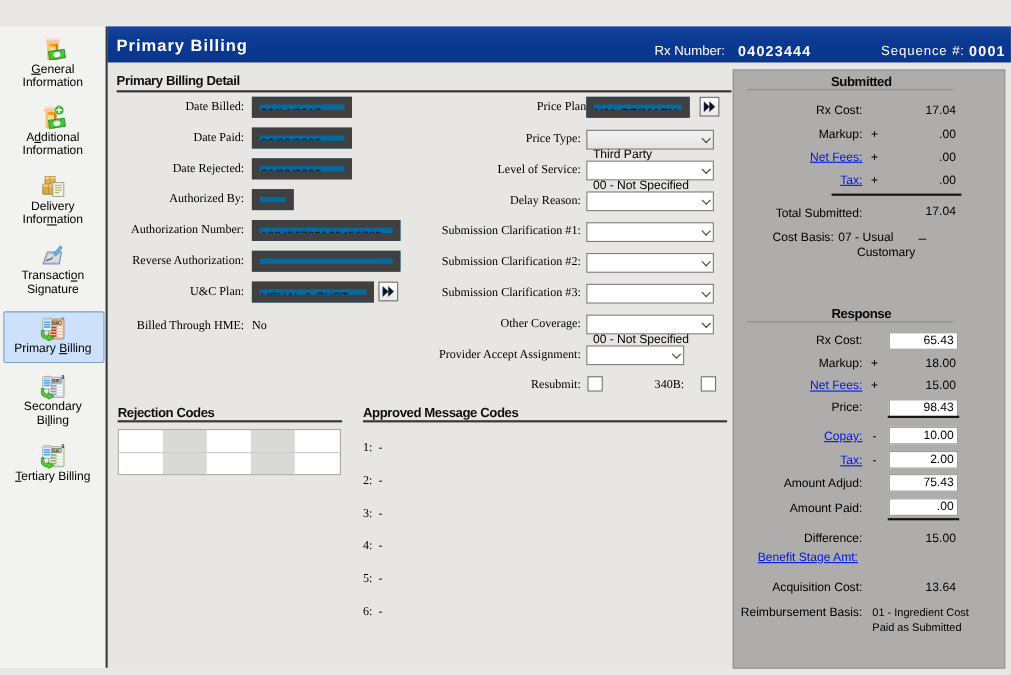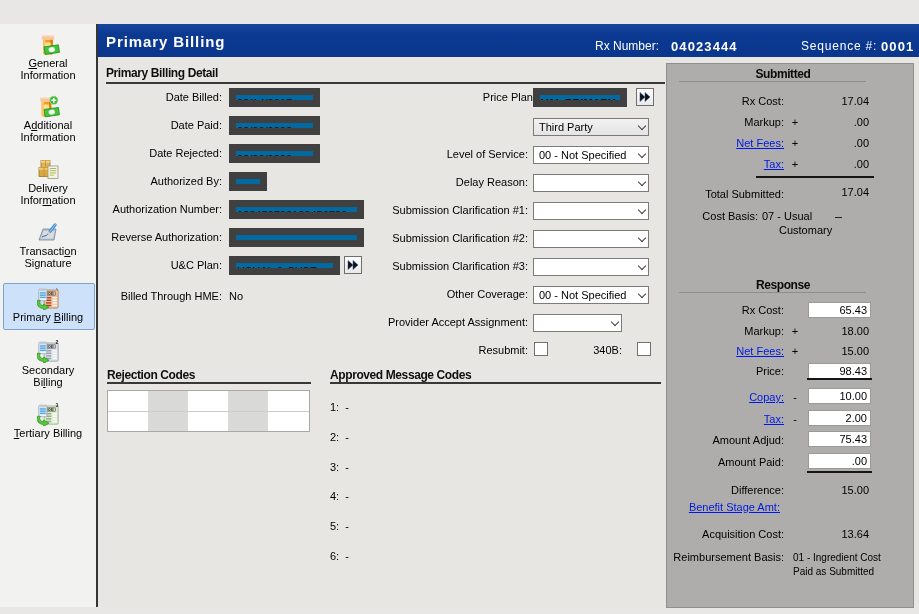--- a/index.html
+++ b/index.html
@@ -29,26 +29,26 @@
 
 
 #bluebar { position:absolute; left:98px; top:24px; width:821px; height:33px;
   background:linear-gradient(#15469e,#0c3a92 30%,#0a368c); }
 #bb-title { position:absolute; left:8px; top:9px; font-size:15px; font-weight:bold; letter-spacing:0.9px; color:#fff; }
 .bb-lbl { position:absolute; top:15px; font-size:12px; color:#fff; }
 .bb-val { position:absolute; top:14.5px; font-size:13px; font-weight:bold; letter-spacing:1.1px; color:#fff; }
 #content { position:absolute; left:98px; top:57px; width:821px; height:550px; background:#e8e6e3; }
 
 
-.lbl { position:absolute; font-size:11px; color:#000; text-align:right; white-space:nowrap; }
+.lbl { position:absolute; font-size:11px; color:#000; text-align:right; white-space:nowrap;font-family:Liberation Serif, serif; }
 .inp { position:absolute; background:#0369a1; border:7px solid #404040; font-size:11px;
   color:#000; padding:0 1px; line-height:17px; height:19px; white-space:nowrap; overflow:hidden;
   font-family:"Liberation Sans", sans-serif; }
 .dd  { position:absolute; background:#fff; border:1px solid #7b7b7b; font-size:11px;
-  color:#000; padding:0 2px 0 5px; line-height:16px; height:18px; white-space:nowrap; }
+  color:#000; padding:14px 2px 0 5px; line-height:16px; height:18px; white-space:nowrap; }
 .dd:after { content:""; position:absolute; right:3.5px; top:4px; width:5px; height:5px;
   border-right:1.8px solid #3f3f3f; border-bottom:1.8px solid #3f3f3f; transform:rotate(45deg); }
 .ffbtn { position:absolute; width:18px; height:18px; background:linear-gradient(#fdfdfd,#e9e9e9);
   border:1px solid #6f6f6f; }
 .cb { position:absolute; width:14px; height:14px; background:#fff; border:1px solid #707070; }
 .sect { position:absolute; font-size:12px; font-weight:bold; letter-spacing:-0.4px; color:#0f0f0f; white-space:nowrap; }
 .sectline { position:absolute; height:2px; background:#383838; }
 .link { color:#0019e0; text-decoration:underline; }
 
 
@@ -232,20 +232,21 @@
   <div class="lbl" style="left:22px; top:290px; width:200px;">Billed Through HME:</div>
   <div class="lbl" style="left:229px; top:290px; width:30px; text-align:left;">No</div>
 
   <div class="lbl" style="left:336px; top:91px;  width:200px;">Price Plan:</div>
   <div class="inp" style="left:533px; top:88px; width:94px; height:19px;font-weight:bold;">VAL PRIMARY</div>
   <div class="ffbtn" style="left:636px; top:88px;">
     <svg width="16" height="16" viewBox="0 0 16 16">
         <path d="M3 3.5 L8 8 L3 12.5 Z M8 3.5 L13 8 L8 12.5 Z" fill="#111" stroke="#2a4a8a" stroke-width="0.5"></path>
       </svg>
   </div>
+  <div class="lbl" style="left:328px; top:120px; width:200px;">Price Type:</div>
   <div class="dd" style="left:533px; top:117.5px; width:116px; background:linear-gradient(#f2f2f2,#e4e4e4);">Third Party</div>
   <div class="lbl" style="left:328px; top:148px; width:200px;">Level of Service:</div>
   <div class="dd" style="left:533px; top:145.5px; width:116px;">00 - Not Specified</div>
   <div class="lbl" style="left:328px; top:176px; width:200px;">Delay Reason:</div>
   <div class="dd" style="left:533px; top:173.5px; width:116px;"></div>
   <div class="lbl" style="left:328px; top:204px; width:200px;padding-left:23px;">Submission Clarification #1:</div>
   <div class="dd" style="left:533px; top:201.5px; width:116px;"></div>
   <div class="lbl" style="left:328px; top:232px; width:200px;">Submission Clarification #2:</div>
   <div class="dd" style="left:533px; top:229.5px; width:116px;"></div>
   <div class="lbl" style="left:328px; top:260px; width:200px;">Submission Clarification #3:</div>

